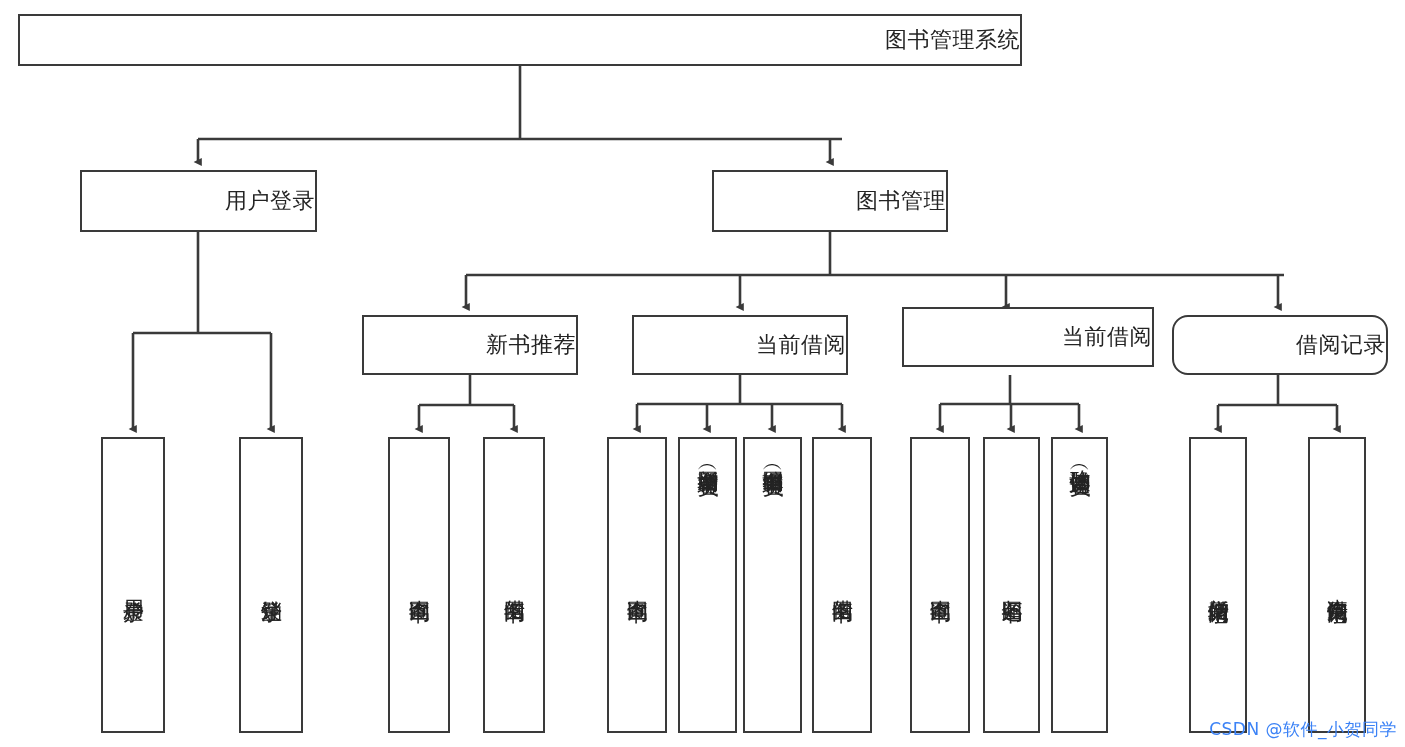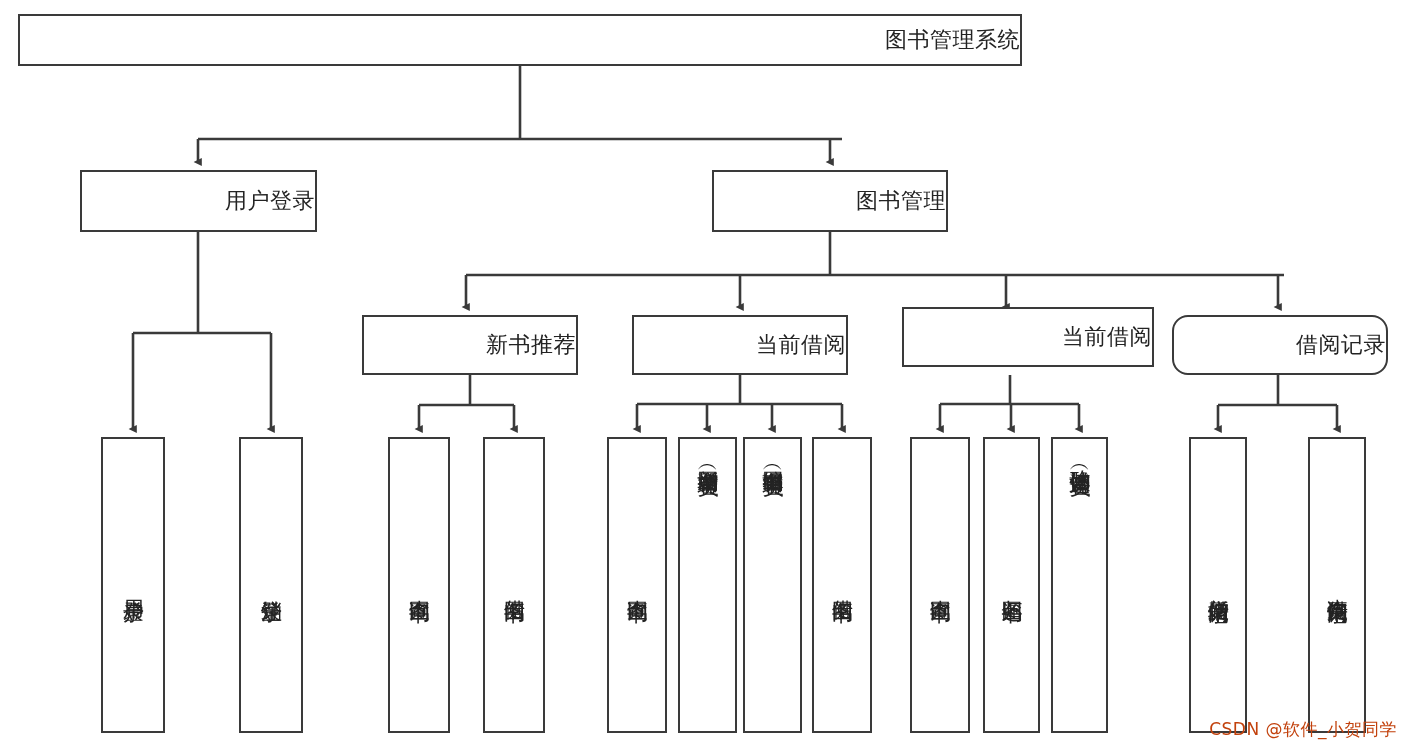--- a/index.html
+++ b/index.html
@@ -61,21 +61,21 @@
   }
   .leaf-box.center-v {
     align-items: center;
     padding-top: 0;
   }
   .watermark {
     position: absolute;
     right: 8px;
     bottom: 6px;
     font-size: 17px;
-    color: #c2410c;
+    color: #3b82f6;
     white-space: nowrap;
     letter-spacing: 0.5px;
     pointer-events: none;
   }
 </style>
 </head>
 <body>
 
 <div id="diagram-root">
 

